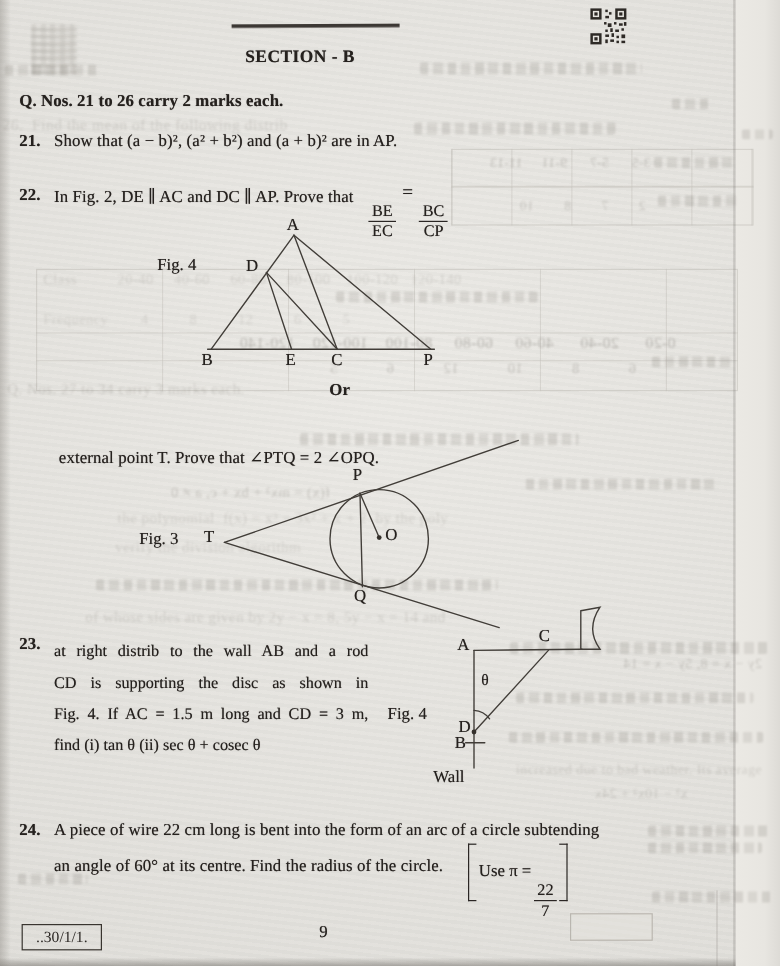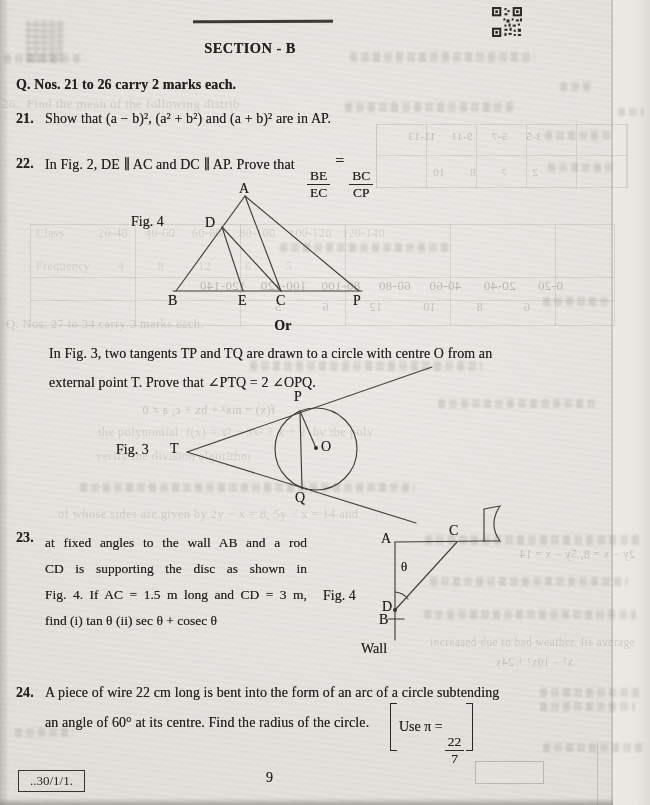--- a/index.html
+++ b/index.html
@@ -162,40 +162,39 @@
   <span class="fl" style="left:131px; top:214px;">Fig. 4</span>
   <span class="fl" style="left:239px; top:181px;">A</span>
   <span class="fl" style="left:205px; top:215px;">D</span>
   <span class="fl" style="left:168px; top:293px;">B</span>
   <span class="fl" style="left:238px; top:293px;">E</span>
   <span class="fl" style="left:276px; top:293px;">C</span>
   <span class="fl" style="left:353px; top:293px;">P</span>
 
   <div class="t b" style="left:263px; top:318px; width:40px; text-align:center;">Or</div>
 
-  <div class="t" style="left:49px; top:346px;">In Fig. 3, two tangents TP and TQ are drawn to a circle with centre O from an</div>
   <div class="t" style="left:49px; top:374px;">external point T. Prove that ∠PTQ = 2 ∠OPQ.</div>
 
   <svg class="fig" style="left:100px; top:375px;" width="340" height="150" viewBox="0 0 340 150">
     <circle cx="216" cy="74" r="41"></circle>
     <line x1="87" y1="77" x2="332" y2="-8"></line>
     <line x1="87" y1="77" x2="316" y2="148"></line>
     <line x1="200" y1="36" x2="202" y2="114"></line>
     <line x1="200" y1="36" x2="216" y2="73"></line>
     <circle class="dot" cx="216" cy="73" r="2"></circle>
   </svg>
   <span class="fl" style="left:116px; top:442px;">Fig. 3</span>
   <span class="fl" style="left:170px; top:441px;">T</span>
   <span class="fl" style="left:294px; top:389px;">P</span>
   <span class="fl" style="left:321px; top:439px;">O</span>
   <span class="fl" style="left:295px; top:490px;">Q</span>
 
   <div class="t b" style="left:16px; top:530px;">23.</div>
   <div class="jlwrap">
-    <div class="jl">at fixed angles to the wall AB and a rod</div>
+    <div class="jl">at right distrib to the wall AB and a rod</div>
     <div class="jl">CD is supporting the disc as shown in</div>
     <div class="jl">Fig. 4. If AC = 1.5 m long and CD = 3 m,</div>
     <div>find (i) tan θ  (ii) sec θ + cosec θ</div>
   </div>
 
   <svg class="fig" style="left:320px; top:500px;" width="200" height="160" viewBox="0 0 200 160">
     <line x1="75" y1="42" x2="165" y2="41"></line>
     <line x1="75" y1="42" x2="75" y2="140"></line>
     <line x1="137" y1="42" x2="75" y2="110"></line>
     <path d="M164,9 L180,6 C172,18 172,30 180,41 L164,41 Z"></path>
@@ -235,21 +234,21 @@
     <div class="bleed mir" style="left: 392px; top: 130px; width: 150px; font-size: 11px; opacity: 0.3;">3-5      5-7      9-11     11-13</div>
     <div class="bleed mir" style="left: 398px; top: 166px; width: 140px; font-size: 11px; opacity: 0.26;">2        7        8        10</div>
     <div class="bleed" style="left: 36px; top: 226px; font-size: 12px; opacity: 0.17;">Class          20-40     40-60     60-80     80-100    100-120   120-140</div>
     <div class="bleed" style="left: 36px; top: 259px; font-size: 12px; opacity: 0.15;">Frequency        4          8          12          6          5</div>
     <div class="bleed mir" style="left: 18px; top: 278px; width: 545px; font-size: 13px; opacity: 0.34;">0-20      20-40      40-60     60-80     80-100    100-120    120-140</div>
     <div class="bleed mir" style="left: 60px; top: 300px; width: 470px; font-size: 12px; opacity: 0.28;">6            8            10            12            6            5</div>
     <div class="bleed" style="left: 6px; top: 317px; font-size: 12.5px; opacity: 0.2;">Q. Nos. 27 to 34 carry 3 marks each.</div>
     <div class="bleed mir" style="left: 100px; top: 403px; width: 175px; font-size: 12px; opacity: 0.26;">f(x) = mx³ + bx + c, a ≠ 0</div>
     <div class="bleed" style="left: 98px; top: 425px; font-size: 12.5px; opacity: 0.17;">the polynomial  f(x) = x³ − 3x² + x + 2  by the poly</div>
     <div class="bleed" style="left: 96px; top: 449px; font-size: 12.5px; opacity: 0.16;">verify the division algorithm</div>
-    <div class="bleed" style="left: 58px; top: 507px; font-size: 12.5px; opacity: 0.18;">of whose sides are given by 2y − x = 8, 5y − x = 14 and</div>
+    <div class="bleed" style="left: 71px; top: 507px; font-size: 12.5px; opacity: 0.18;">of whose sides are given by 2y − x = 8, 5y − x = 14 and</div>
     <div class="bleed mir" style="left: 430px; top: 548px; width: 205px; font-size: 11.5px; opacity: 0.26;">2y − x = 8, 5y − x = 14</div>
     <div class="bleed" style="left: 430px; top: 636px; width: 210px; font-size: 11.5px; opacity: 0.2;">increased due to bad weather. Its average</div>
     <div class="bleed mir" style="left: 468px; top: 656px; width: 105px; font-size: 11.5px; opacity: 0.22;">x³ − 10x² + 24x</div>
     <div class="smudge" style="left: 350px; top: 52px; width: 185px; height: 10px;"></div>
     <div class="smudge" style="left: 4px; top: 54px; width: 78px; height: 9px;"></div>
     <div class="smudge" style="left: 560px; top: 82px; width: 34px; height: 9px;"></div>
     <div class="smudge" style="left: 345px; top: 102px; width: 168px; height: 10px;"></div>
     <div class="smudge" style="left: 545px; top: 131px; width: 66px; height: 9px;"></div>
     <div class="smudge" style="left: 548px; top: 163px; width: 66px; height: 9px;"></div>
     <div class="smudge" style="left: 618px; top: 108px; width: 26px; height: 8px;"></div>

